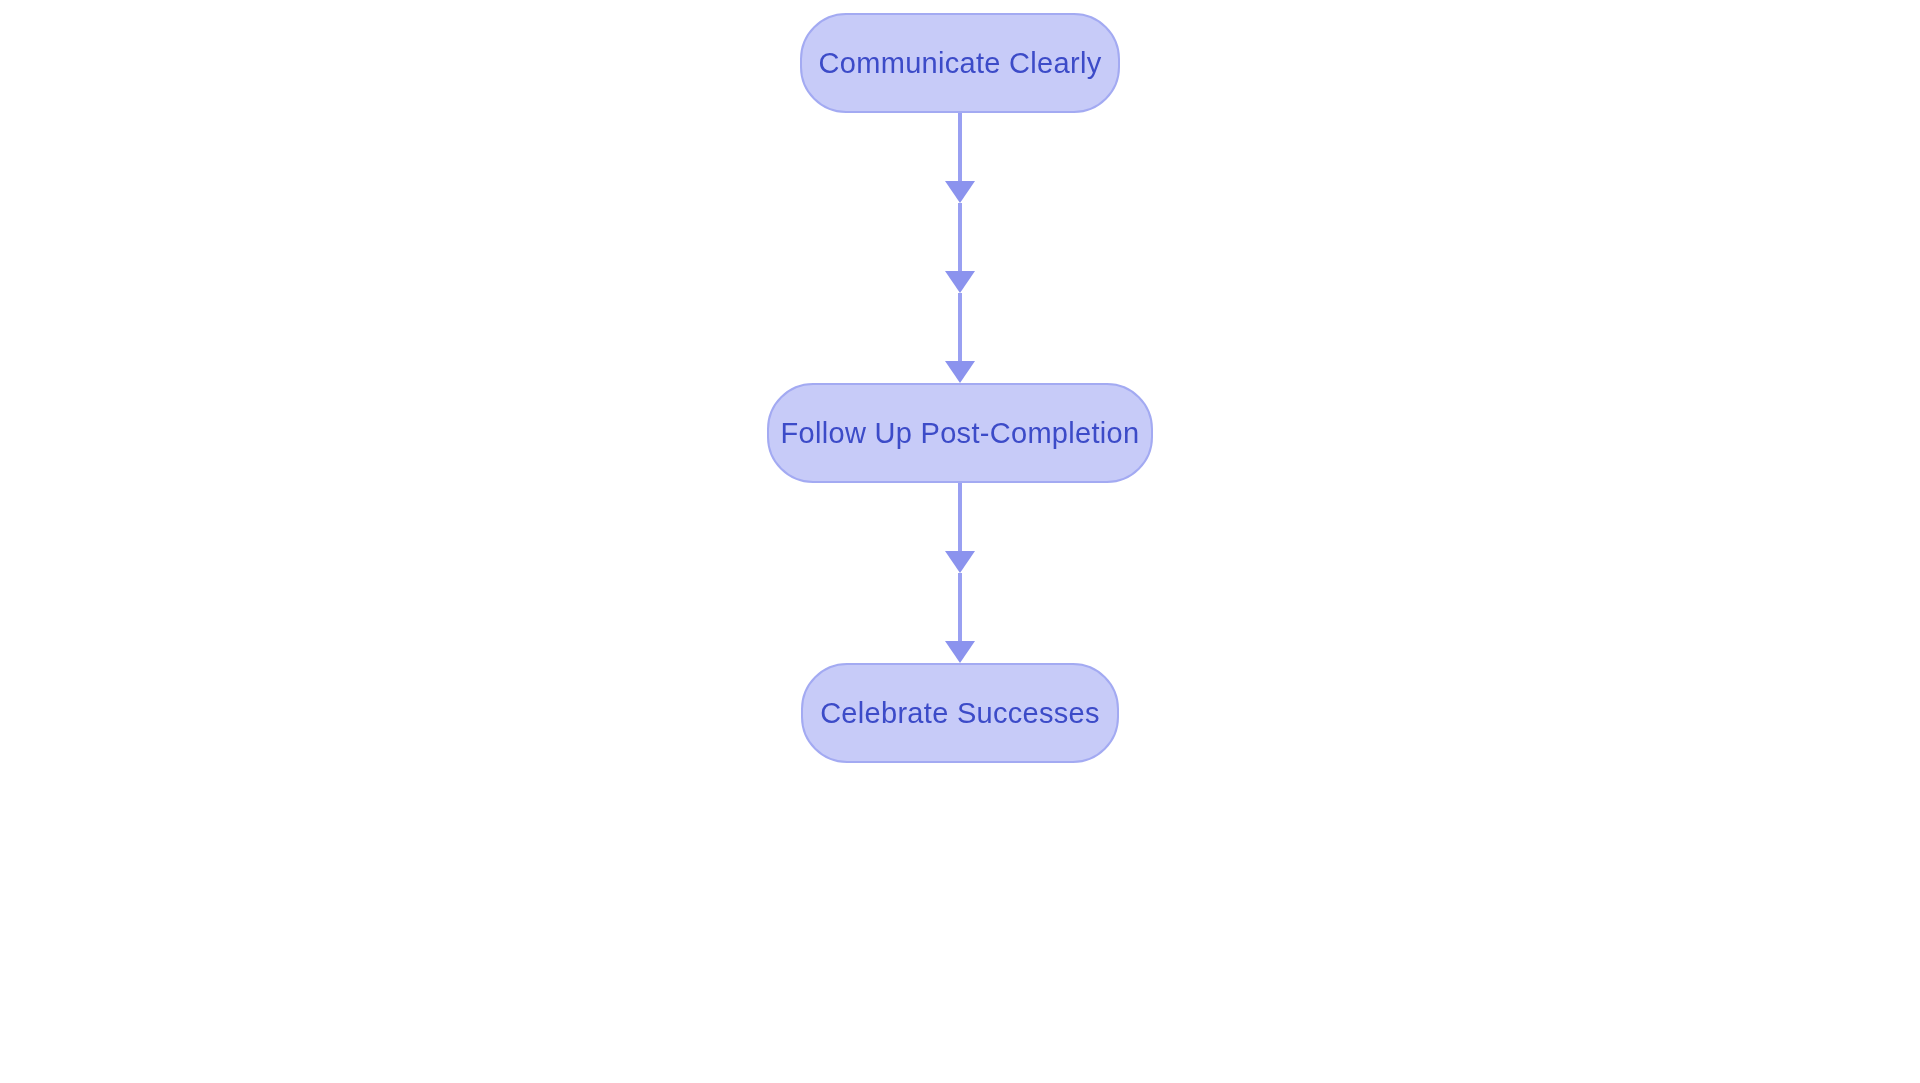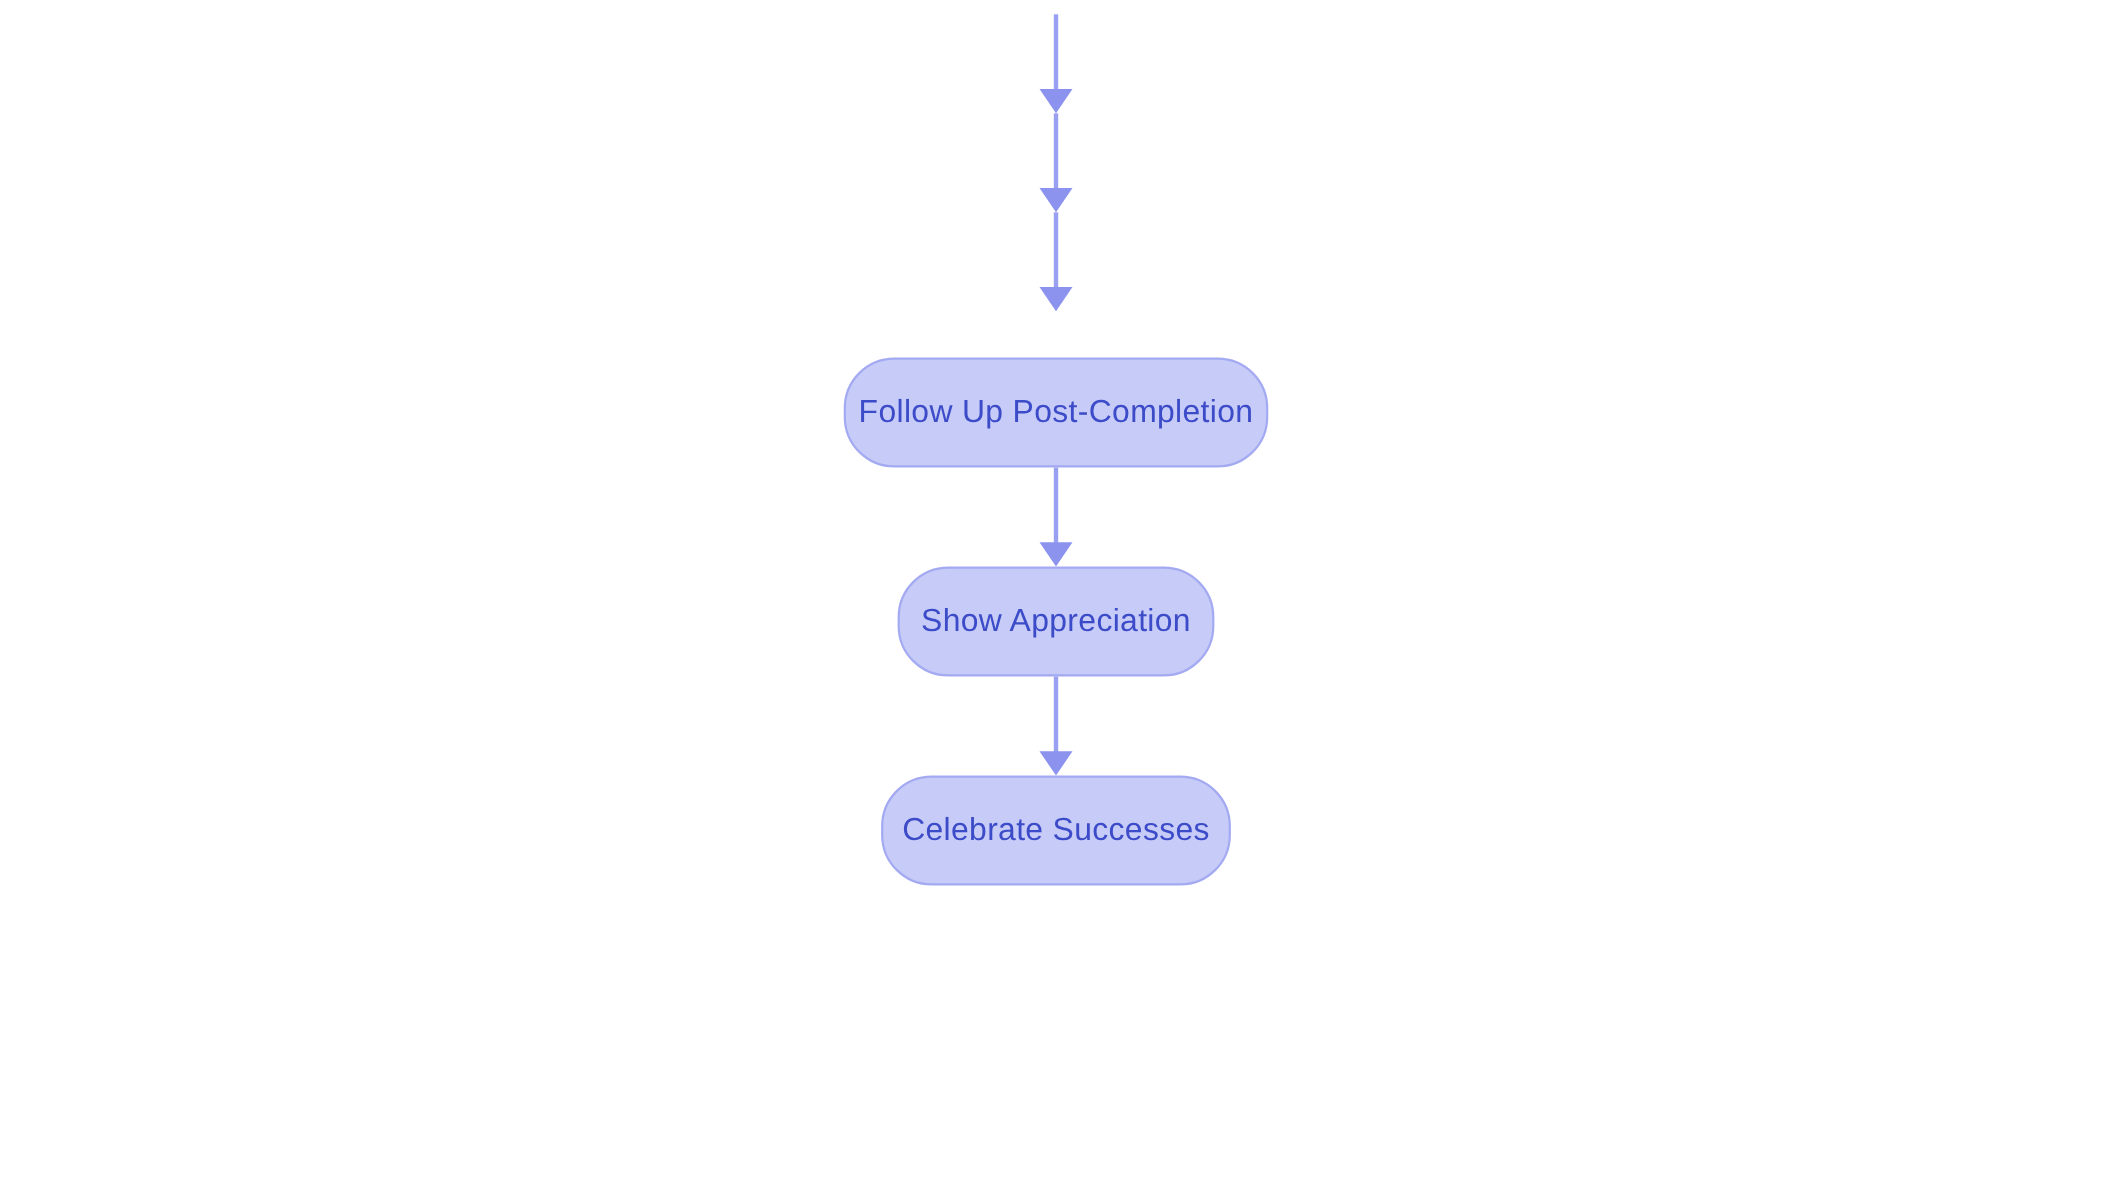--- a/index.html
+++ b/index.html
@@ -63,50 +63,50 @@
     border-left: 15px solid transparent;
     border-right: 15px solid transparent;
     border-top: 22px solid var(--arrow-head, #8b93ee);
   }
 </style>
 </head>
 <body>
 
 <div class="canvas">
   <div class="flow" id="flow">
+  <div class="node" style="width: 320px;">
+    <span class="node-label">Communicate Clearly</span>
+  </div>
 
   <div class="arrow">
     <div class="arrow-line"></div>
     <div class="arrow-head"></div>
   </div>
 
 
   <div class="arrow">
     <div class="arrow-line"></div>
     <div class="arrow-head"></div>
   </div>
 
 
   <div class="arrow">
     <div class="arrow-line"></div>
     <div class="arrow-head"></div>
   </div>
 
-  <div class="node" style="width: 386px; margin-top: 42px;">
+  <div class="node" style="width: 386px;">
     <span class="node-label">Follow Up Post-Completion</span>
   </div>
 
   <div class="arrow">
     <div class="arrow-line"></div>
     <div class="arrow-head"></div>
   </div>
 
-  <div class="node" style="width: 288px;">
-    <span class="node-label">Show Appreciation</span>
-  </div>
 
   <div class="arrow">
     <div class="arrow-line"></div>
     <div class="arrow-head"></div>
   </div>
 
   <div class="node" style="width: 318px;">
     <span class="node-label">Celebrate Successes</span>
   </div>
 </div>

